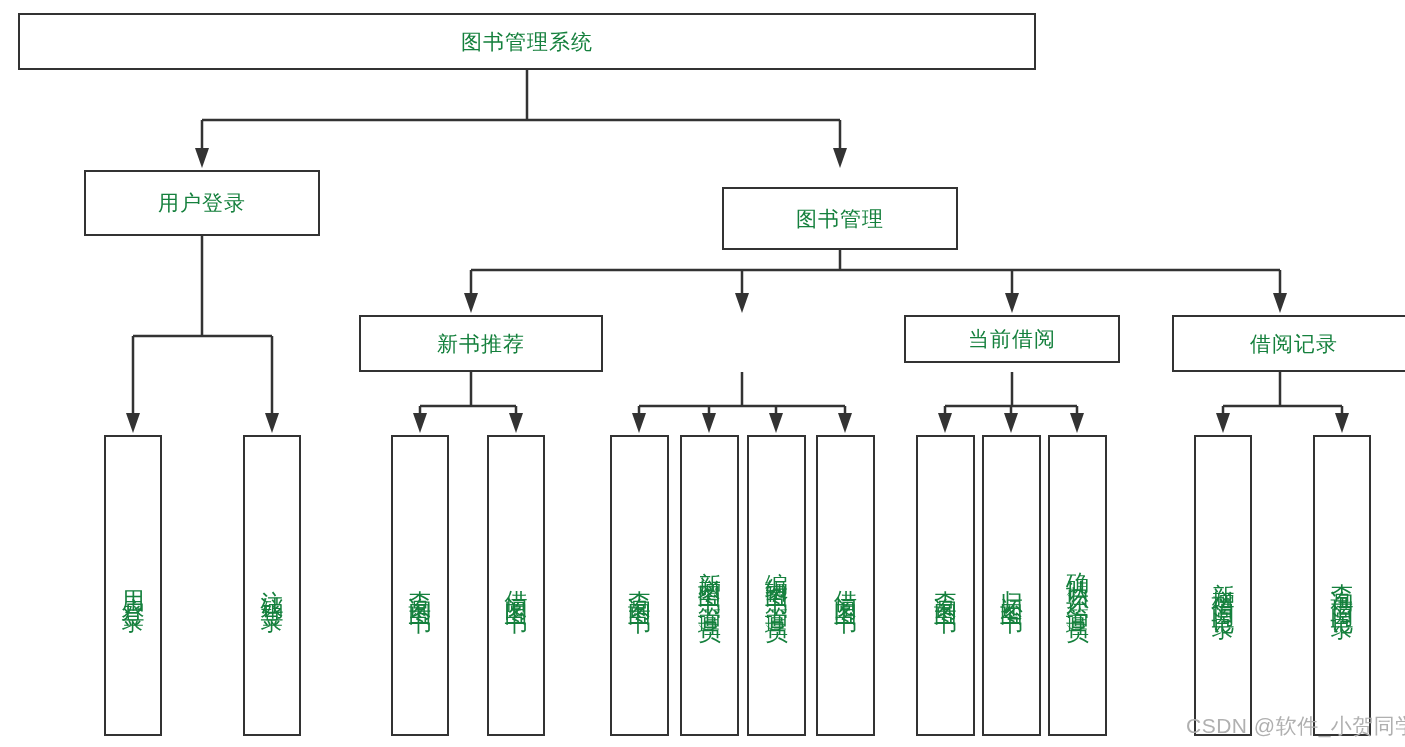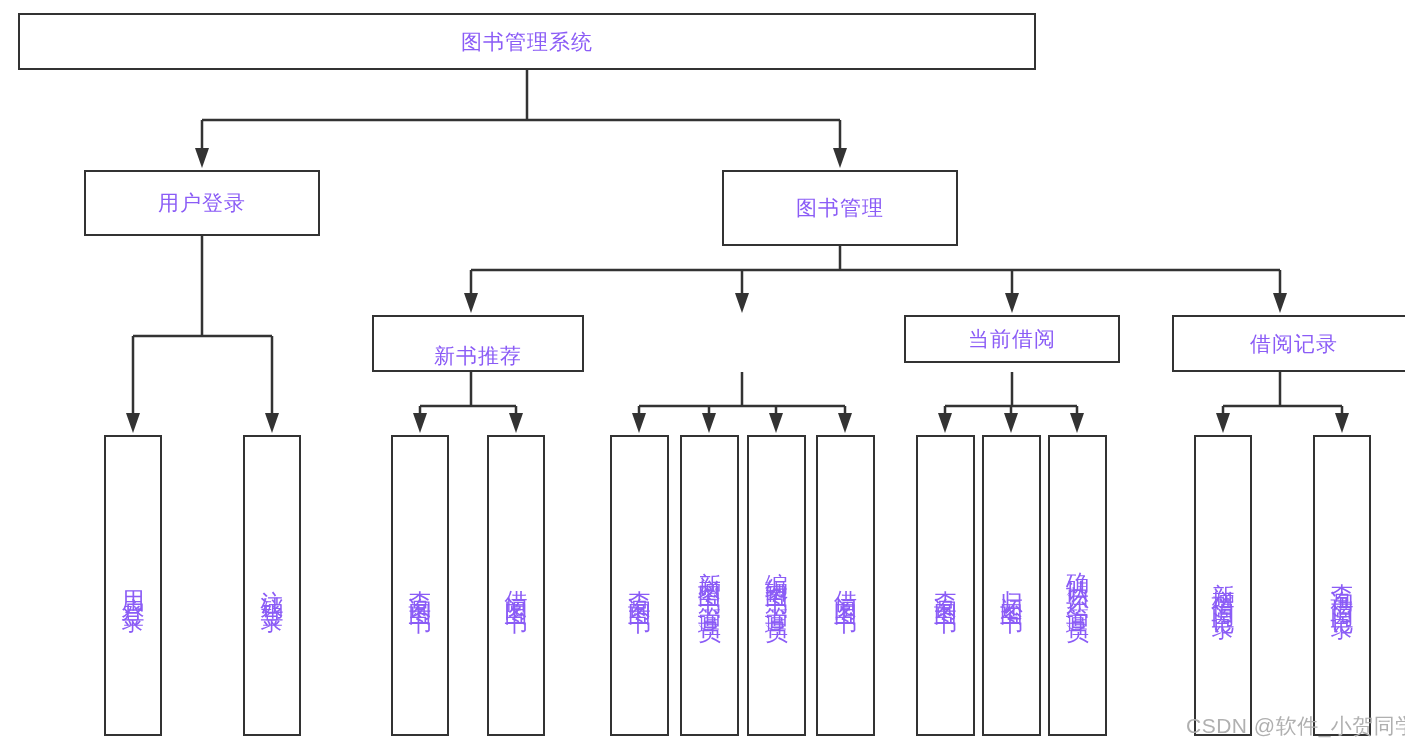--- a/index.html
+++ b/index.html
@@ -21,21 +21,21 @@
     width: 1405px; height: 747px;
   }
   .node {
     position: absolute;
     box-sizing: border-box;
     background: #ffffff;
     border: 2.5px solid #333333;
     display: flex;
     align-items: center;
     justify-content: center;
-    color: #8b5cf6;
+    color: #15803d;
     font-size: 21px;
     letter-spacing: 1px;
     z-index: 2;
     text-align: center;
   }
   .node-leaf {
     font-size: 23px;
   }
   .vtext {
     writing-mode: vertical-rl;
@@ -119,32 +119,32 @@
     </g>
   </svg>
 
   <div class="node" style="left:18px; top:13px; width:1018px; height:57px;">
     <span>图书管理系统</span>
   </div>
 
   <div class="node" style="left:84px; top:170px; width:236px; height:66px;">
     <span>用户登录</span>
   </div>
-  <div class="node" style="left:722px; top:170px; width:236px; height:76px;">
+  <div class="node" style="left:722px; top:187px; width:236px; height:63px;">
     <span>图书管理</span>
   </div>
 
   <div class="node node-leaf" style="left:104px; top:435px; width:58px; height:301px;">
     <span class="vtext">用户登录</span>
   </div>
   <div class="node node-leaf" style="left:243px; top:435px; width:58px; height:301px;">
     <span class="vtext">注销登录</span>
   </div>
 
-  <div class="node" style="left:372px; top:315px; width:212px; height:57px;align-items:flex-end;">
+  <div class="node" style="left:359px; top:315px; width:244px; height:57px;">
     <span>新书推荐</span>
   </div>
   <div class="node" style="left:904px; top:315px; width:216px; height:48px;">
     <span>当前借阅</span>
   </div>
   <div class="node" style="left:1172px; top:315px; width:244px; height:57px;">
     <span>借阅记录</span>
   </div>
 
   <div class="node node-leaf" style="left:391px; top:435px; width:58px; height:301px;">

